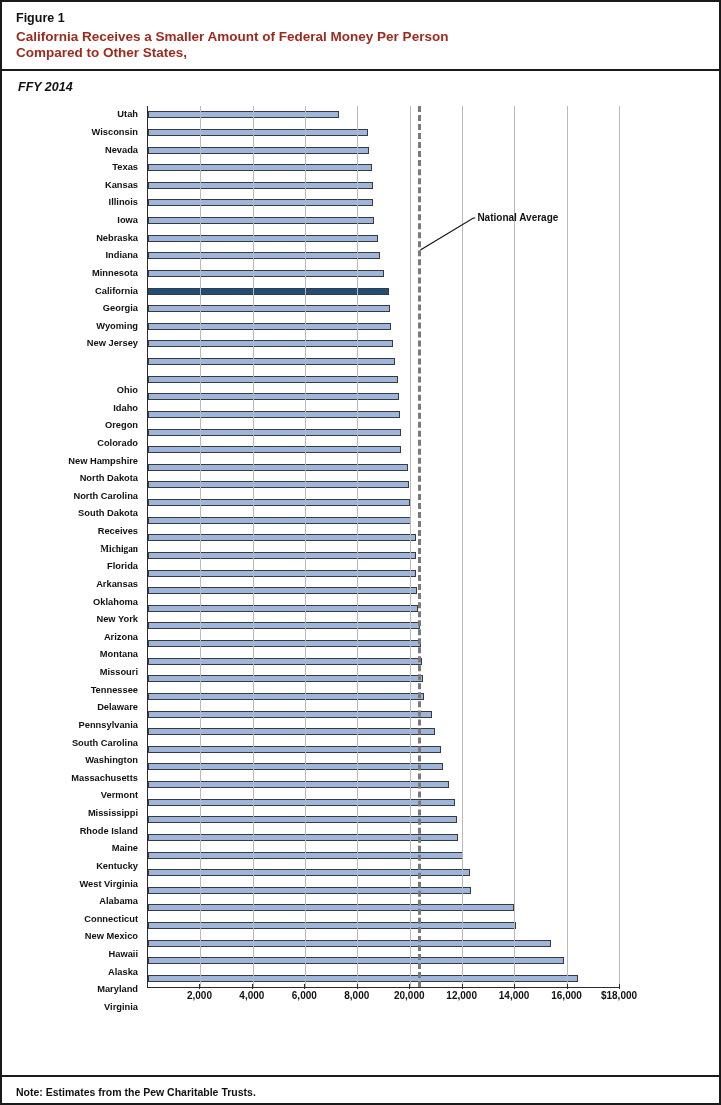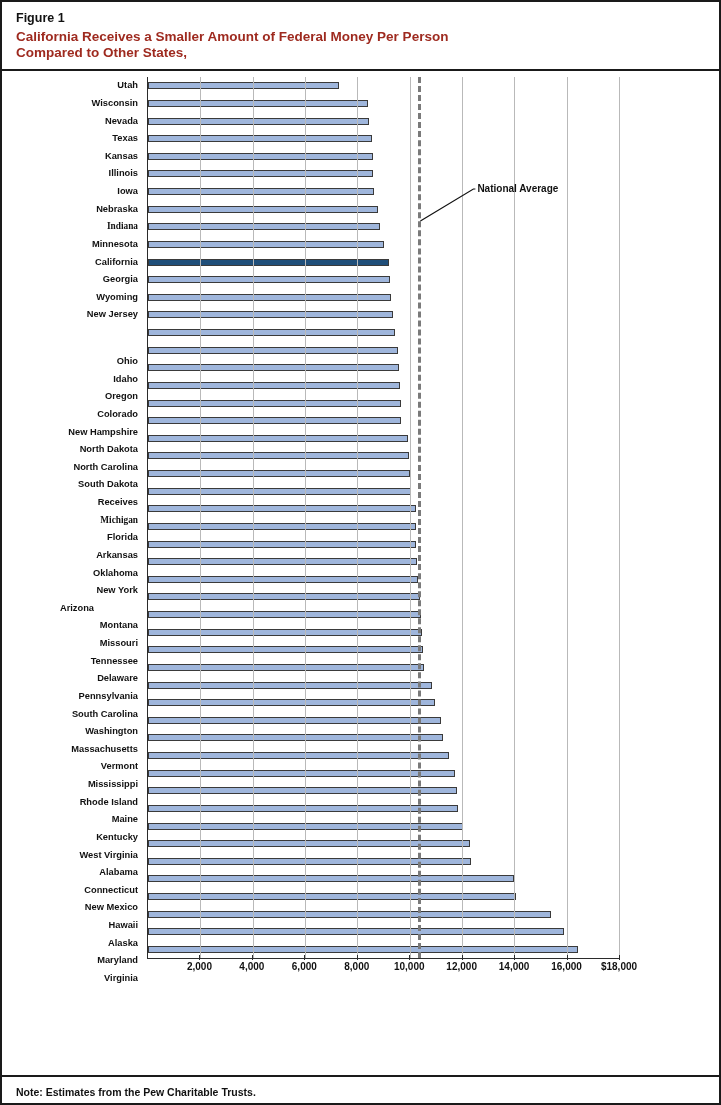--- a/index.html
+++ b/index.html
@@ -89,20 +89,21 @@
 
 <div class="page">
 
   <div class="fig-label">Figure 1</div>
   <div class="title">
     <div>California Receives a Smaller Amount of Federal Money Per Person</div>
     <div>Compared to Other States,</div>
   </div>
   <div class="rule"></div>
 
+  <div class="subtitle">FFY 2014</div>
 
   <div class="chart-area">
     <div class="labels" id="labels">
         <div class="lrow" style="height: 17.64px;">
           <span>Utah</span>
         </div>
         <div class="lrow" style="height: 17.64px;">
           <span>Wisconsin</span>
         </div>
         <div class="lrow" style="height: 17.64px;">
@@ -116,21 +117,21 @@
         </div>
         <div class="lrow" style="height: 17.64px;">
           <span>Illinois</span>
         </div>
         <div class="lrow" style="height: 17.64px;">
           <span>Iowa</span>
         </div>
         <div class="lrow" style="height: 17.64px;">
           <span>Nebraska</span>
         </div>
-        <div class="lrow" style="height: 17.64px; font-family: Liberation Serif, serif;">
+        <div class="lrow" style="height: 17.64px;">
           <span>Indiana</span>
         </div>
         <div class="lrow" style="height: 17.64px;">
           <span>Minnesota</span>
         </div>
         <div class="lrow" style="height: 17.64px;">
           <span>California</span>
         </div>
         <div class="lrow" style="height: 17.64px;">
           <span>Georgia</span>
@@ -176,21 +177,21 @@
         </div>
         <div class="lrow" style="height: 17.64px;">
           <span>Arkansas</span>
         </div>
         <div class="lrow" style="height: 17.64px;">
           <span>Oklahoma</span>
         </div>
         <div class="lrow" style="height: 17.64px;">
           <span>New York</span>
         </div>
-        <div class="lrow" style="height: 17.64px; justify-content: center;">
+        <div class="lrow" style="height: 17.64px;">
           <span>Arizona</span>
         </div>
         <div class="lrow" style="height: 17.64px;">
           <span>Montana</span>
         </div>
         <div class="lrow" style="height: 17.64px;">
           <span>Missouri</span>
         </div>
         <div class="lrow" style="height: 17.64px;">
           <span>Tennessee</span>
@@ -420,21 +421,21 @@
     <div class="natlabel" id="natlabel" style="left: 461.378px; top: 112px;">National Average</div>
     <div class="xaxis" id="xaxis">
         <div class="tick" style="left: 11.1111%;">2,000</div>
         <div class="tickmark" style="left: 11.1111%;"></div>
         <div class="tick" style="left: 22.2222%;">4,000</div>
         <div class="tickmark" style="left: 22.2222%;"></div>
         <div class="tick" style="left: 33.3333%;">6,000</div>
         <div class="tickmark" style="left: 33.3333%;"></div>
         <div class="tick" style="left: 44.4444%;">8,000</div>
         <div class="tickmark" style="left: 44.4444%;"></div>
-        <div class="tick" style="left: 55.5556%;">10,000</div>
+        <div class="tick" style="left: 55.5556%;">20,000</div>
         <div class="tickmark" style="left: 55.5556%;"></div>
         <div class="tick" style="left: 66.6667%;">12,000</div>
         <div class="tickmark" style="left: 66.6667%;"></div>
         <div class="tick" style="left: 77.7778%;">14,000</div>
         <div class="tickmark" style="left: 77.7778%;"></div>
         <div class="tick" style="left: 88.8889%;">16,000</div>
         <div class="tickmark" style="left: 88.8889%;"></div>
         <div class="tick" style="left: 100%;">$18,000</div>
         <div class="tickmark" style="left: 100%;"></div>
       </div>

